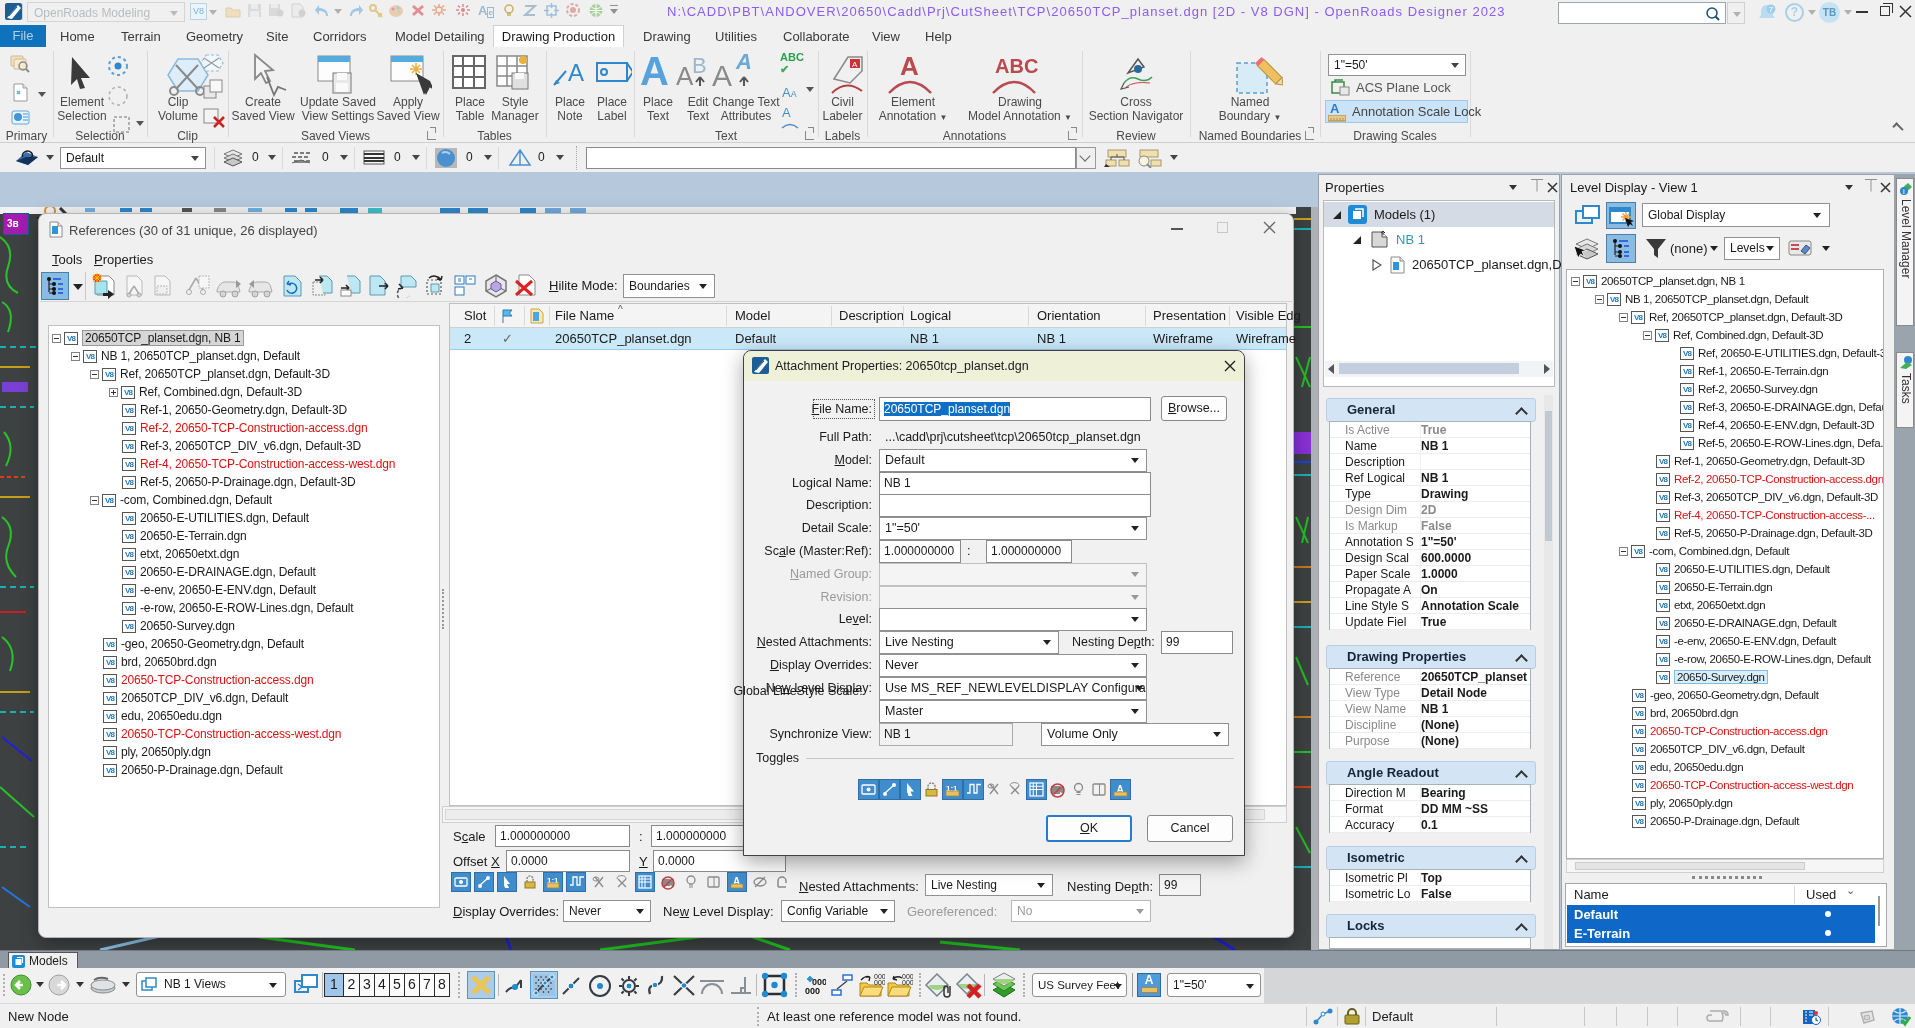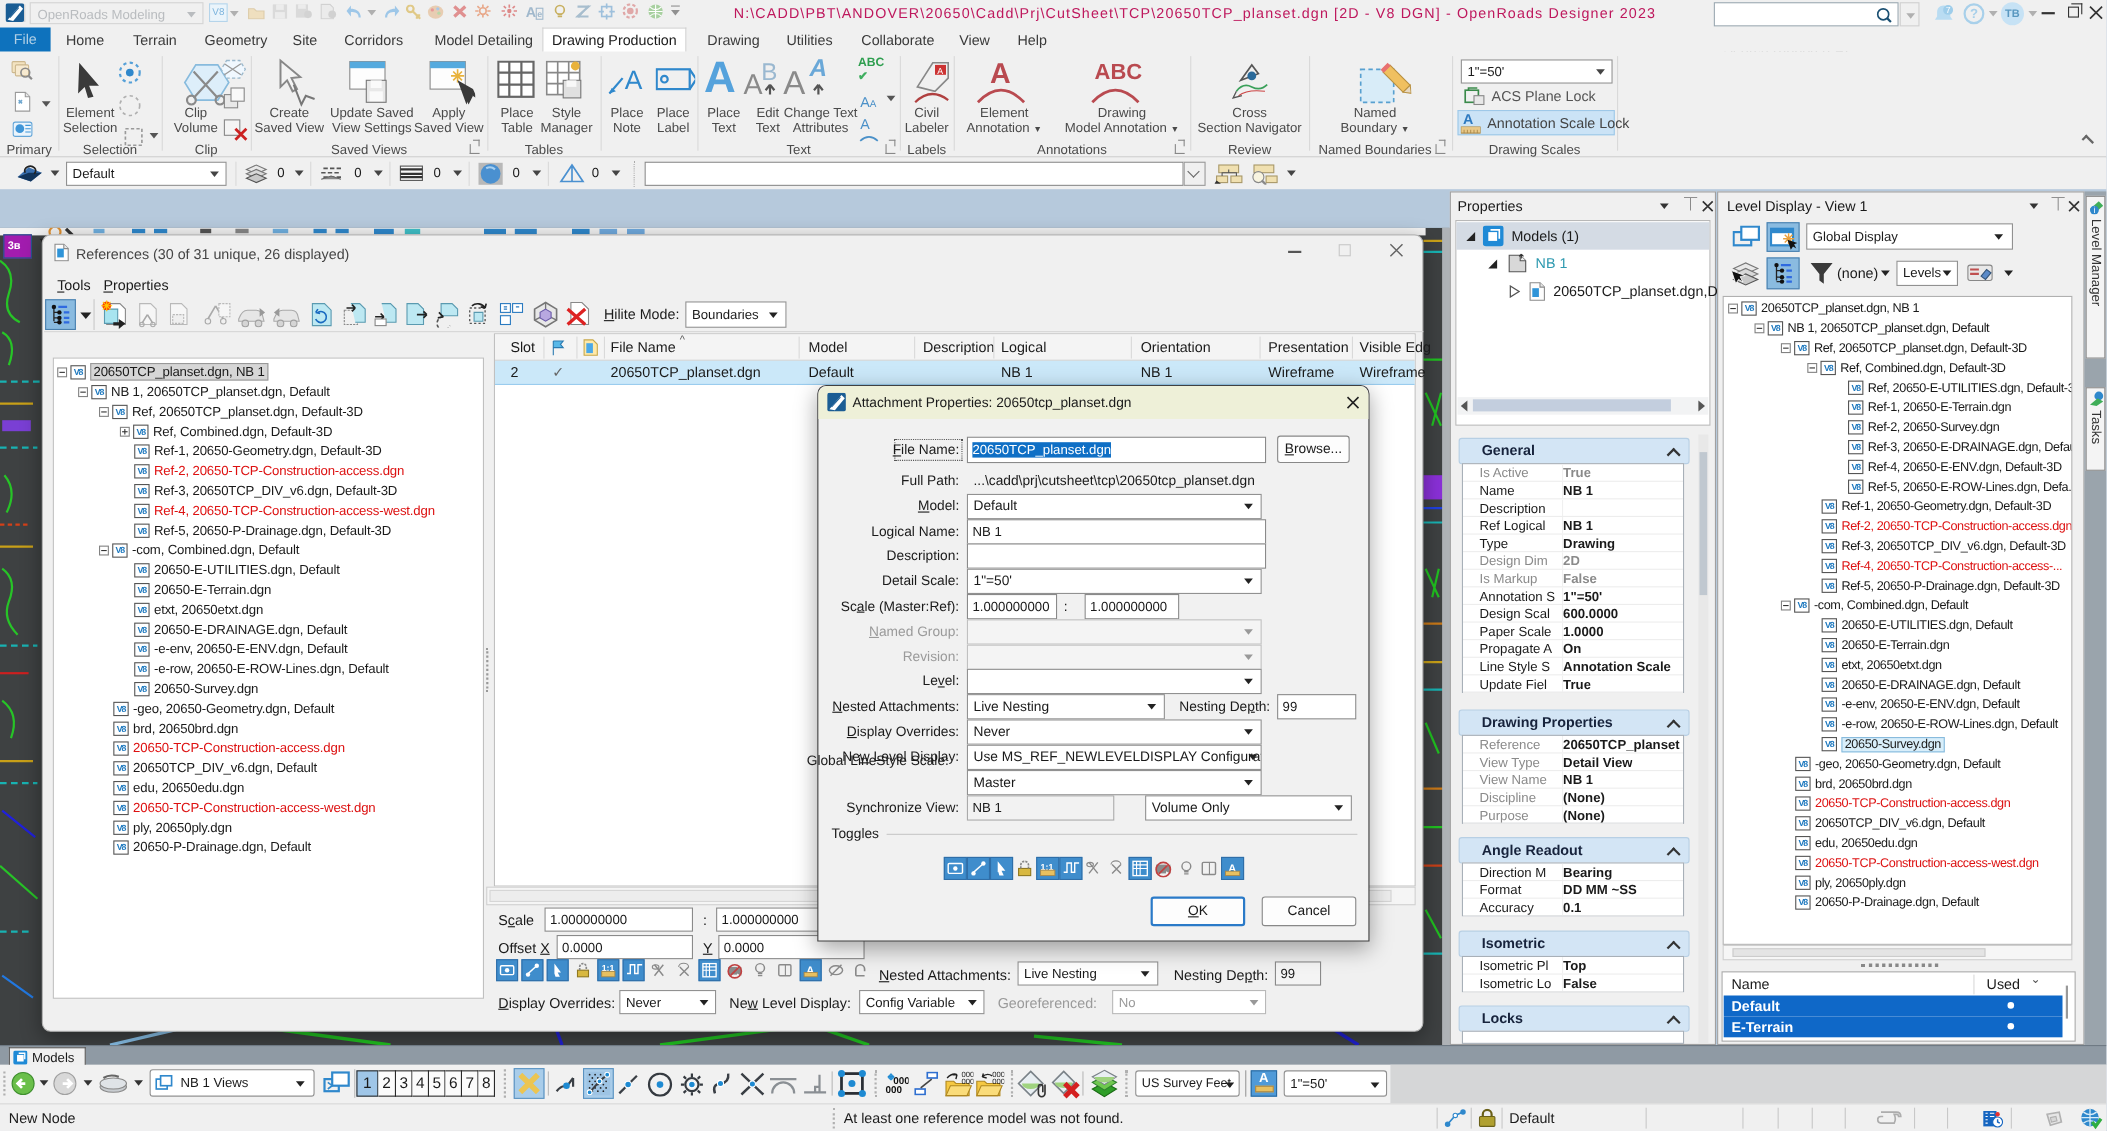--- a/index.html
+++ b/index.html
@@ -117,21 +117,21 @@
         <circle cx="8" cy="7" r="3" fill="#e0a8a8"></circle>
         <circle cx="8" cy="7" r="6" fill="none" stroke="#e0a8a8" stroke-width="2" stroke-dasharray="3 2"></circle>
       </svg>
   <svg class="abs" style="left:588px;top:3px;" width="16" height="15">
         <circle cx="8" cy="7.5" r="6.5" fill="#a8d0a0"></circle>
         <path d="M8 1 v13 M1.5 7.5 h13 M3 3.5 c3 3 7 3 10 0 M3 11.5 c3-3 7-3 10 0" stroke="#fff" stroke-width="1" fill="none"></path>
       </svg>
   <div class="car" style="left:610px;top:9px;border-top-color:#909090;"></div>
   <div class="abs" style="left:610px;top:5px;width:8px;height:1px;background:#909090;"></div>
   
-  <div class="abs" style="left:667px;top:4px;width:1060px;text-align:left;font-size:13px;letter-spacing:1.02px;color:#be185d;white-space:nowrap;">N:\CADD\PBT\ANDOVER\20650\Cadd\Prj\CutSheet\TCP\20650TCP_planset.dgn [2D - V8 DGN] - OpenRoads Designer 2023</div>
+  <div class="abs" style="left:667px;top:4px;width:1060px;text-align:left;font-size:13px;letter-spacing:1.02px;color:#8b5cf6;white-space:nowrap;">N:\CADD\PBT\ANDOVER\20650\Cadd\Prj\CutSheet\TCP\20650TCP_planset.dgn [2D - V8 DGN] - OpenRoads Designer 2023</div>
   
   <div class="abs" style="left:1558px;top:2px;width:168px;height:22px;background:#fff;border:1px solid #9aa7b0;">
     <div class="abs" style="left:8px;top:3px;color:#9a9a9a;font-style:italic;font-size:13px;margin-top:31px;">Search Ribbon (F4)</div>
     <svg class="abs" style="right:4px;top:3px;" width="16" height="16">
           <circle cx="7" cy="7" r="5" fill="none" stroke="#1a4f72" stroke-width="1.5"></circle>
           <path d="M10.5 10.5 L14 14" stroke="#1a4f72" stroke-width="2"></path>
         </svg>
   </div>
   <div class="abs" style="left:1727px;top:2px;width:18px;height:22px;border:1px solid #d0d0d0;">
         <div class="car" style="left:5px;top:9px;border-top-color:#b0b0b0;"></div>
@@ -1107,21 +1107,21 @@
     <div class="prow"><span class="pl">Design Scal</span><span class="pv">600.0000</span></div>
     <div class="prow"><span class="pl">Paper Scale</span><span class="pv">1.0000</span></div>
     <div class="prow"><span class="pl">Propagate A</span><span class="pv">On</span></div>
     <div class="prow"><span class="pl">Line Style S</span><span class="pv">Annotation Scale</span></div>
     <div class="prow"><span class="pl">Update Fiel</span><span class="pv">True</span></div>
   </div>
 
   <div class="sechdr" style="left:7px;top:470px;width:210px;"><span style="margin-left:20px;">Drawing Properties</span><div class="chev"></div></div>
   <div class="ptbl" style="left:10px;top:493px;width:202px;height:81px;">
     <div class="prow dis"><span class="pl">Reference</span><span class="pv" style="color:#1a1a1a;">20650TCP_planset</span></div>
-    <div class="prow dis"><span class="pl">View Type</span><span class="pv" style="color:#1a1a1a;">Detail View</span></div>
+    <div class="prow dis"><span class="pl">View Type</span><span class="pv" style="color:#1a1a1a;">Detail Node</span></div>
     <div class="prow dis"><span class="pl">View Name</span><span class="pv" style="color:#1a1a1a;">NB 1</span></div>
     <div class="prow dis"><span class="pl">Discipline</span><span class="pv" style="color:#1a1a1a;">(None)</span></div>
     <div class="prow dis"><span class="pl">Purpose</span><span class="pv" style="color:#1a1a1a;">(None)</span></div>
   </div>
 
   <div class="sechdr" style="left:7px;top:586px;width:210px;"><span style="margin-left:20px;">Angle Readout</span><div class="chev"></div></div>
   <div class="ptbl" style="left:10px;top:609px;width:202px;height:49px;">
     <div class="prow"><span class="pl">Direction M</span><span class="pv">Bearing</span></div>
     <div class="prow"><span class="pl">Format</span><span class="pv">DD MM ~SS</span></div>
     <div class="prow"><span class="pl">Accuracy</span><span class="pv">0.1</span></div>

